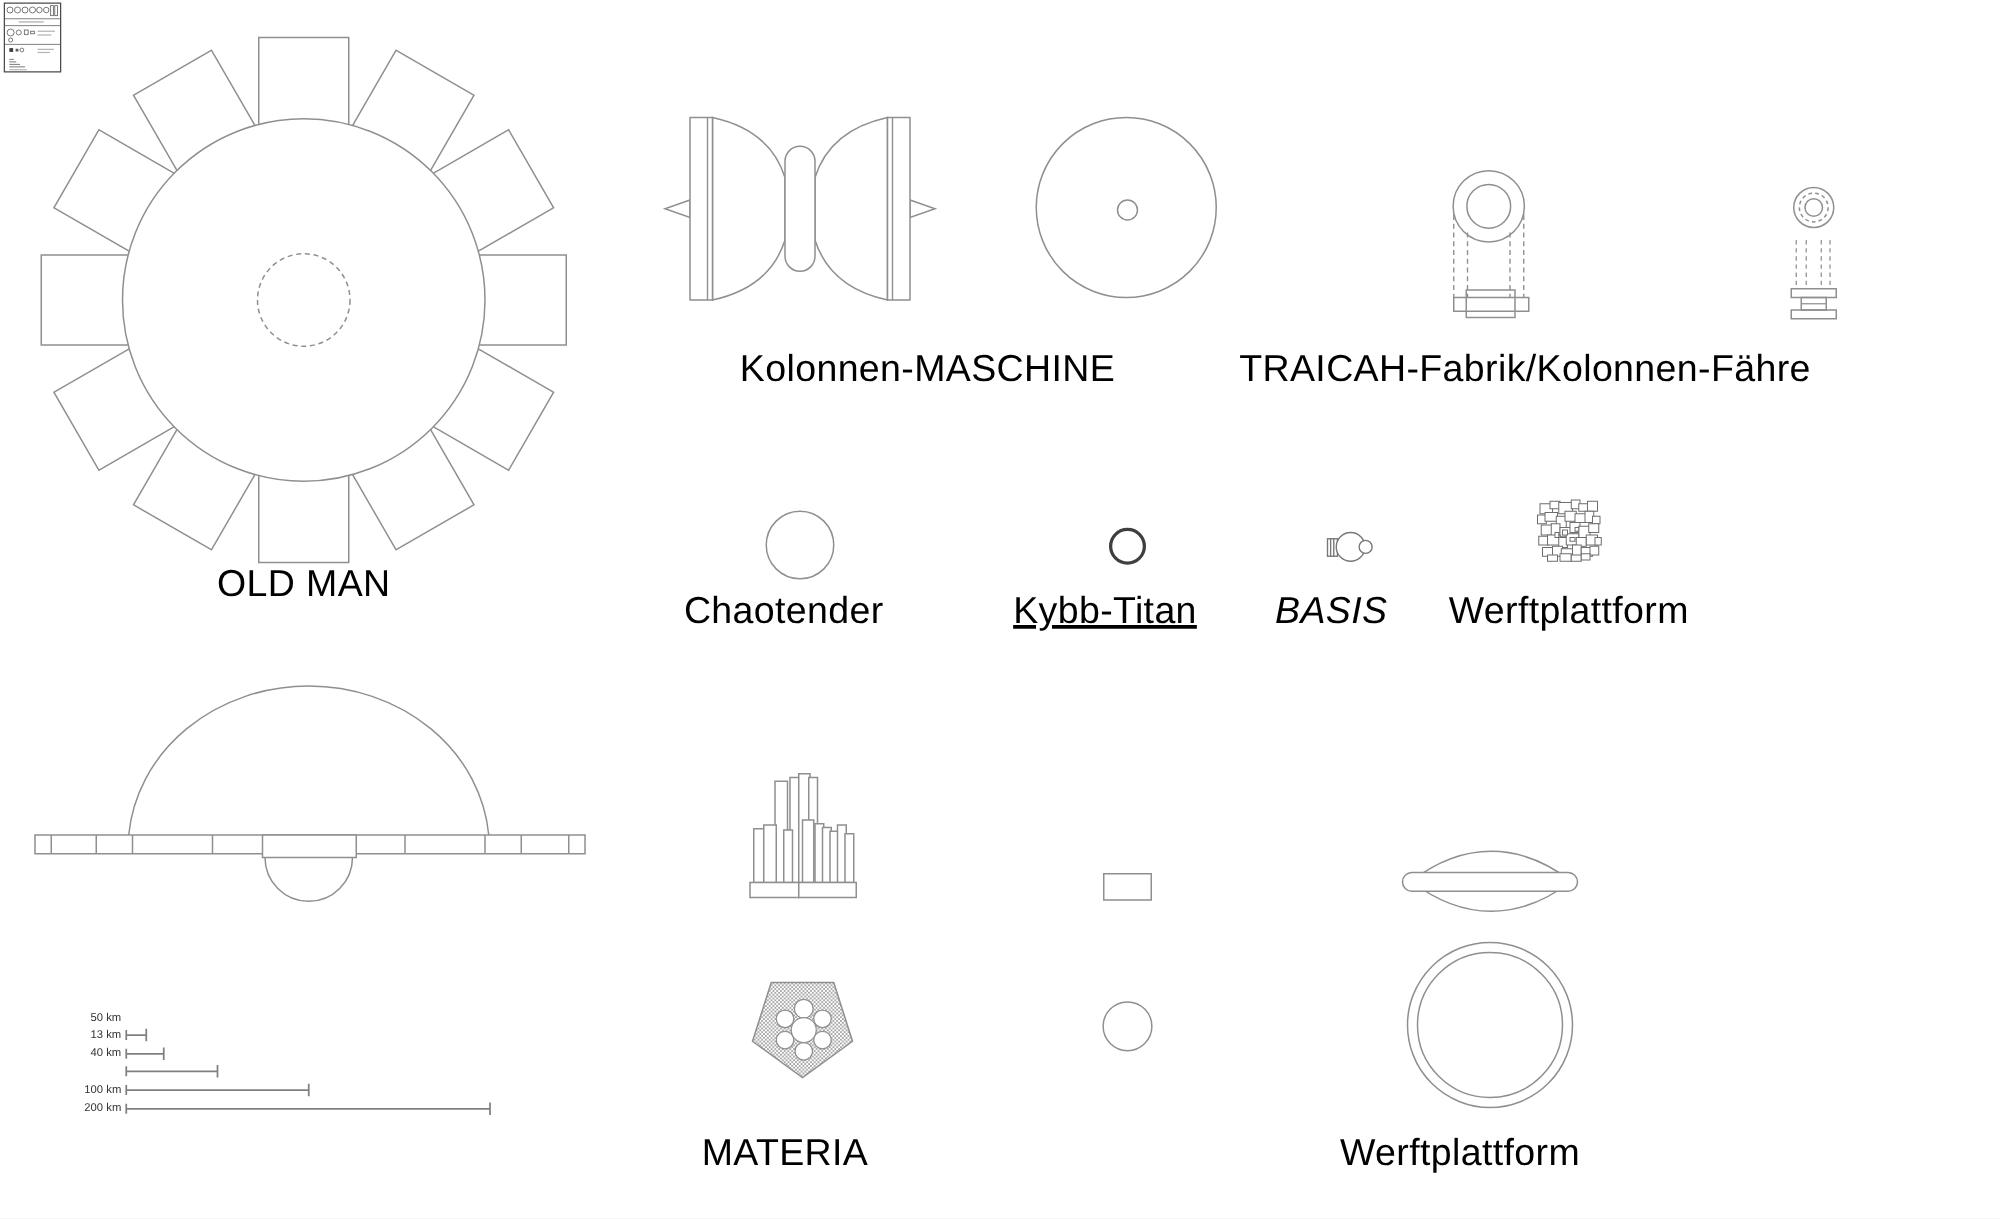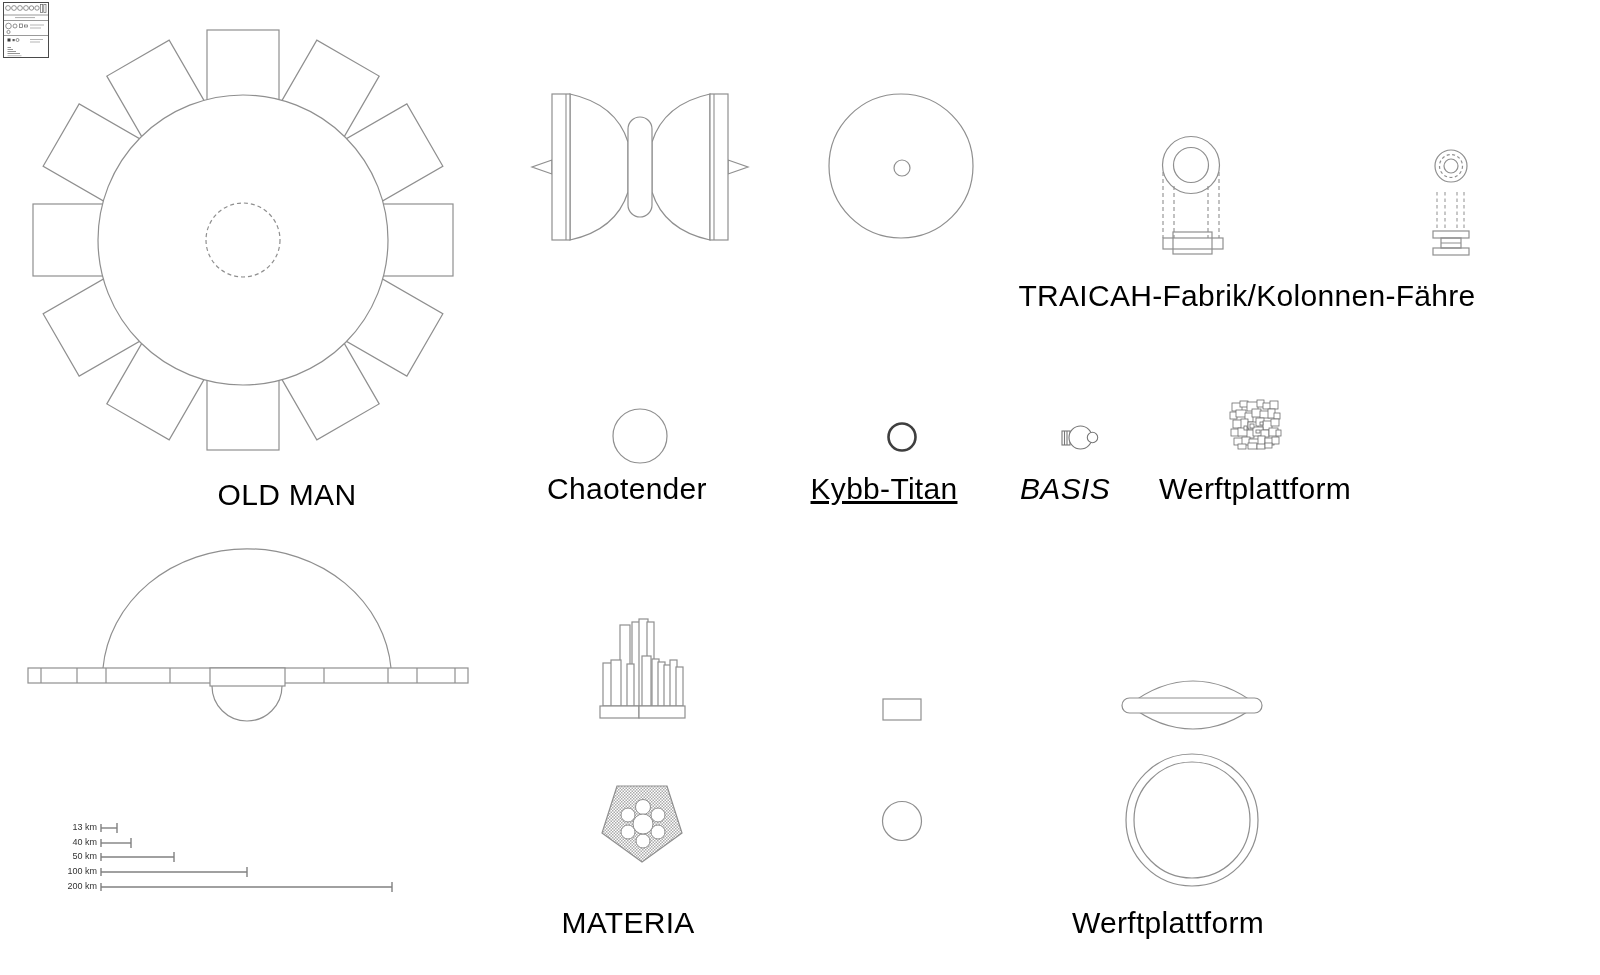--- a/index.html
+++ b/index.html
@@ -267,28 +267,29 @@
         <line x1="174" y1="852" x2="174" y2="862"></line>
       <line x1="101" y1="872" x2="247" y2="872"></line>
         <line x1="101" y1="868" x2="101" y2="876"></line>
         <line x1="247" y1="867" x2="247" y2="877"></line>
       <line x1="101" y1="887" x2="392" y2="887"></line>
         <line x1="101" y1="883" x2="101" y2="891"></line>
         <line x1="392" y1="882" x2="392" y2="892"></line>
     </g>
   </svg>
 
-  <div class="fig-label" style="left:243px;  top:479px;margin-left:44px;">OLD MAN</div>
-  <div class="fig-label" style="left:1247px; top:280px;">TRAICAH-Fabrik/Kolonnen-Fähre</div>
+  <div class="fig-label" style="left:243px;  top:452px;">OLD MAN</div>
+  <div class="fig-label" style="left:742px;  top:280px;">Kolonnen-MASCHINE</div>
+  <div class="fig-label" style="left:1220px; top:280px;">TRAICAH-Fabrik/Kolonnen-Fähre</div>
   <div class="fig-label" style="left:627px;  top:473px;">Chaotender</div>
   <div class="fig-label" style="left:884px;  top:473px;text-decoration:underline;">Kybb-Titan</div>
   <div class="fig-label" style="left:1065px; top:473px;font-style:italic;">BASIS</div>
   <div class="fig-label" style="left:1255px; top:473px;">Werftplattform</div>
   <div class="fig-label" style="left:628px;  top:907px;">MATERIA</div>
   <div class="fig-label" style="left:1168px; top:907px;">Werftplattform</div>
 
   <div class="scale-label" style="left:45px; top:822px;">13 km</div>
   <div class="scale-label" style="left:45px; top:837px;">40 km</div>
-  <div class="scale-label" style="left:45px; top:851px;">50 km</div>
+  <div class="scale-label" style="left:45px; top:809px;">50 km</div>
   <div class="scale-label" style="left:45px; top:866px;text-align:right;">100 km</div>
   <div class="scale-label" style="left:45px; top:881px;">200 km</div>
 
 </div>
 
 </body></html>

